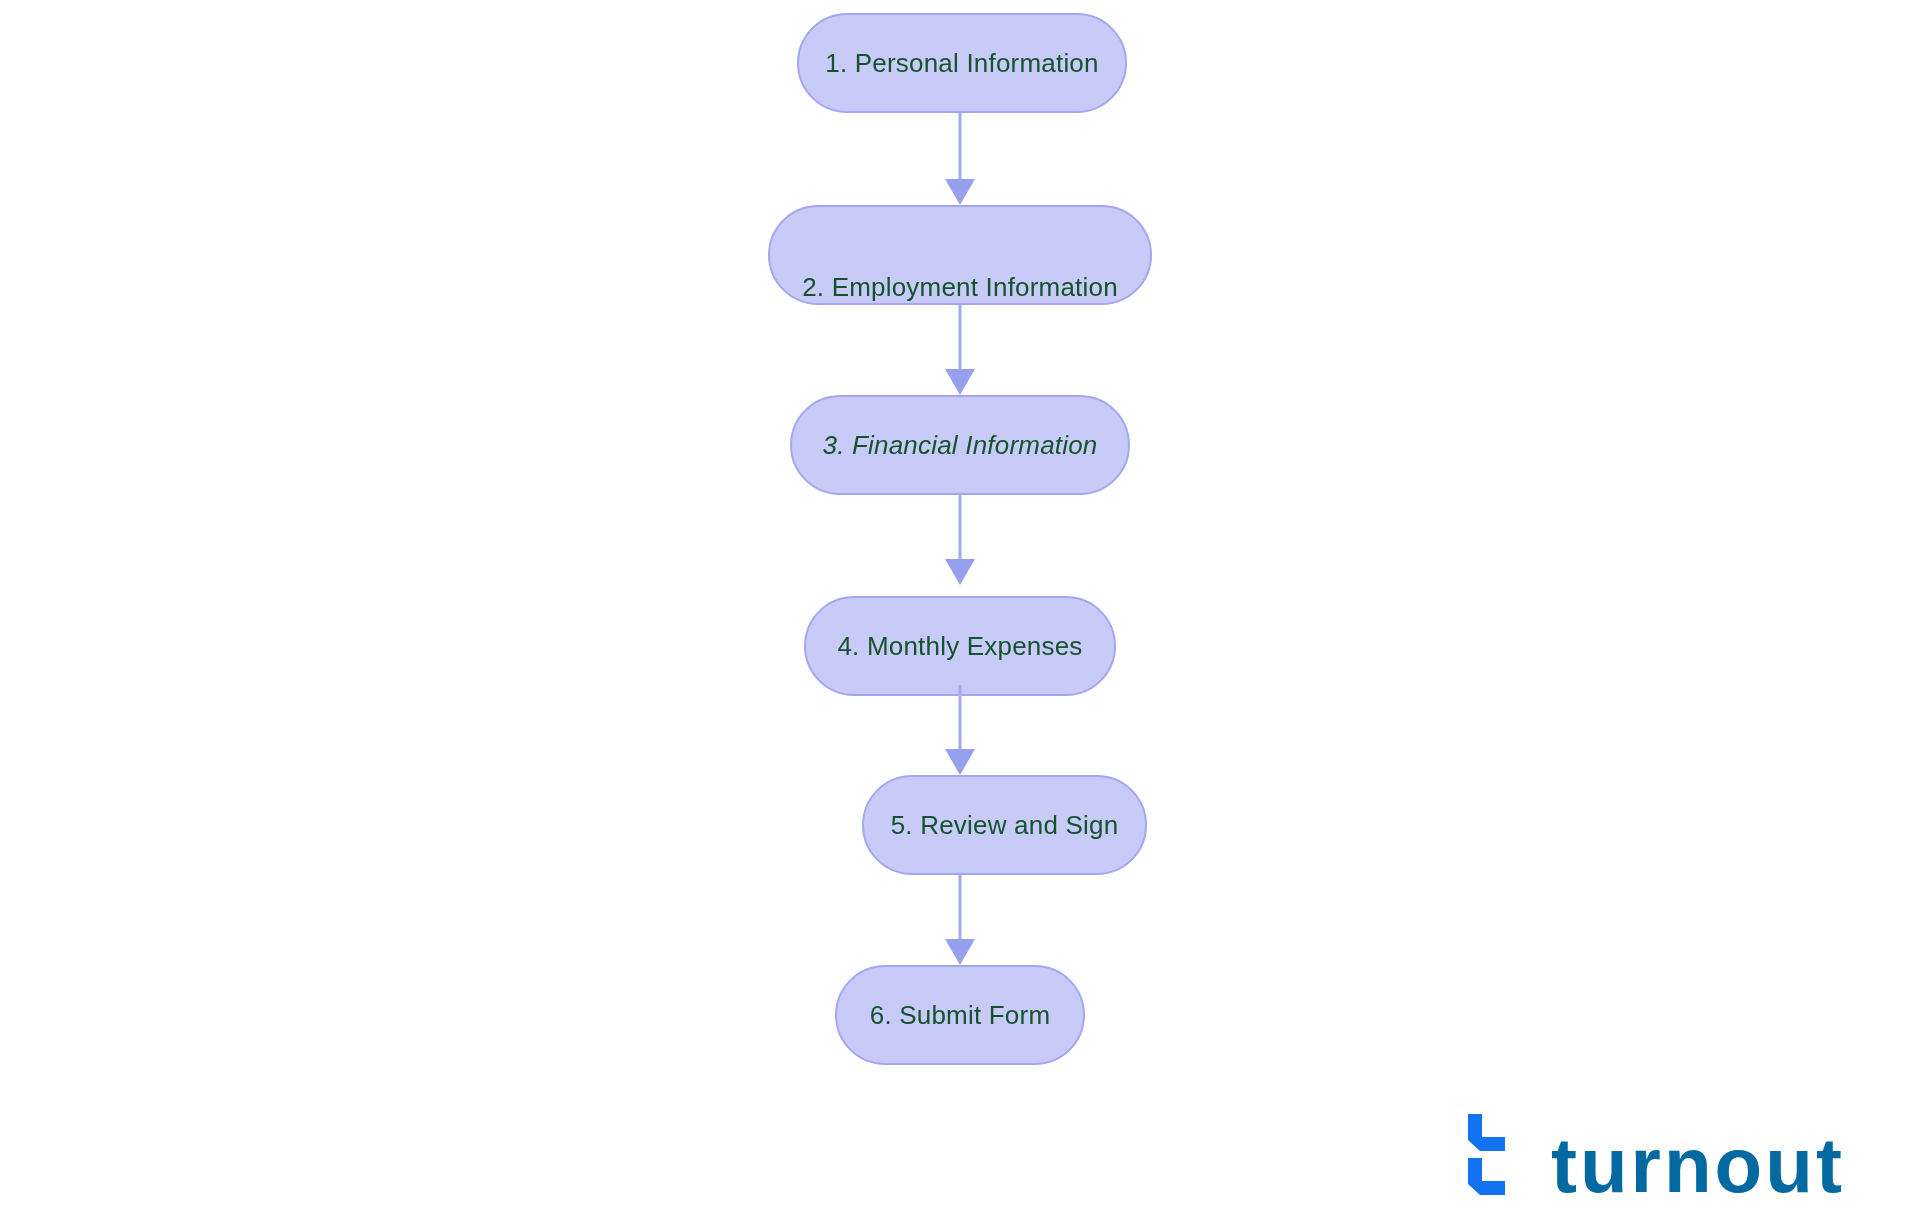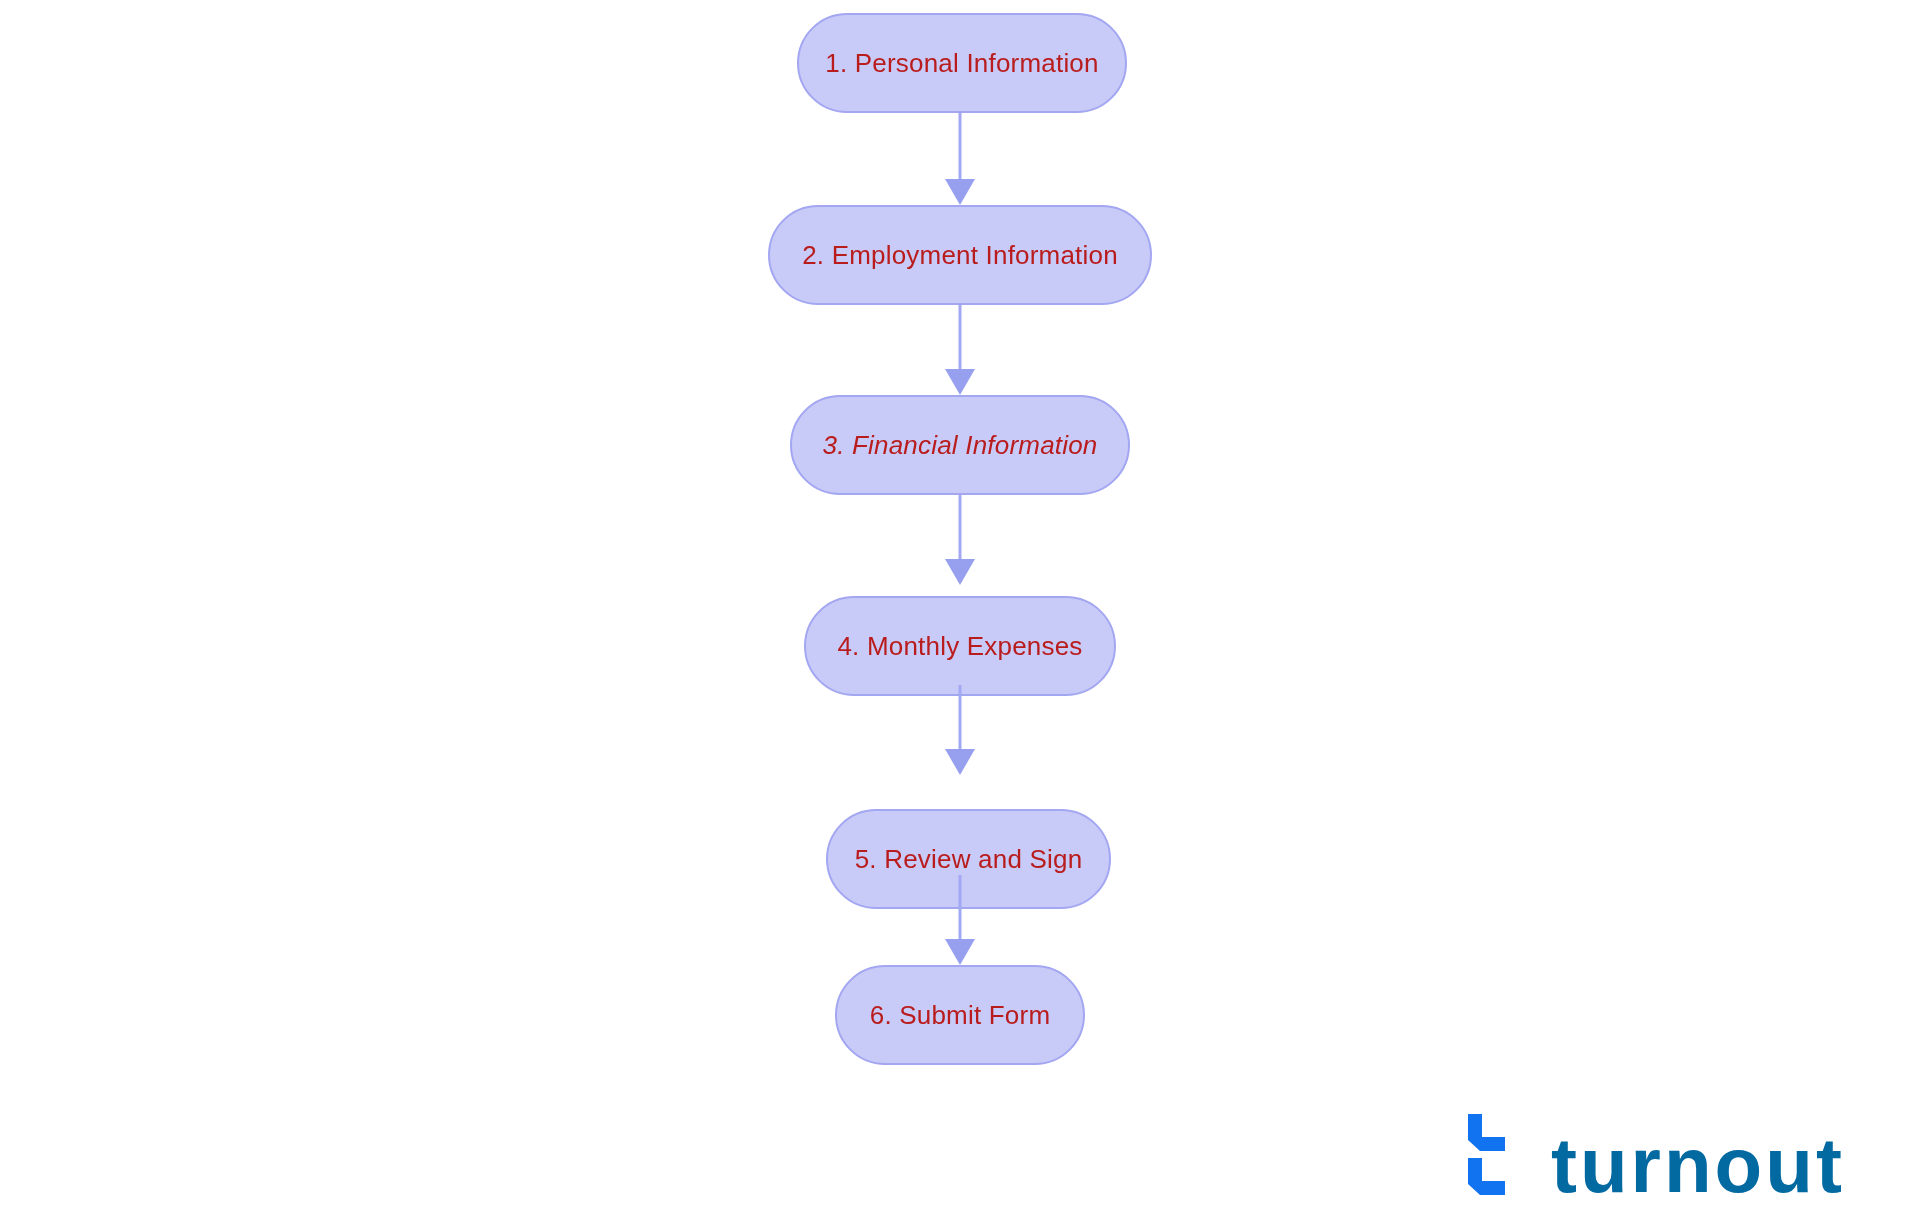--- a/index.html
+++ b/index.html
@@ -15,30 +15,30 @@
   
   .node {
     position: absolute;
     height: 100px;
     background: #c8caf7;
     border: 2px solid #a3a7f2;
     border-radius: 52px;
     display: flex;
     align-items: center;
     justify-content: center;
-    color: #b91c1c;
+    color: #14532d;
     font-size: 26px;
     letter-spacing: 0.2px;
     white-space: nowrap;
   }
   .n1 { left: 797px; top: 13px;  width: 330px; }
-  .n2 { left: 768px; top: 205px; width: 384px; }
+  .n2 { left: 768px; top: 205px; width: 384px; align-items: flex-end; }
   .n3 { left: 790px; top: 395px; width: 340px; font-style: italic; }
   .n4 { left: 804px; top: 585px; width: 312px; margin-top: 11px; }
-  .n5 { left: 826px; top: 775px; width: 285px; margin-top: 34px; }
+  .n5 { left: 862px; top: 775px; width: 285px; }
   .n6 { left: 835px; top: 965px; width: 250px; }
 
   
   .connector { position: absolute; left: 943px; width: 34px; display: block; }
   .c1 { top: 113px; height: 92px; }
   .c2 { top: 305px; height: 90px; }
   .c3 { top: 495px; height: 90px; }
   .c4 { top: 685px; height: 90px; }
   .c5 { top: 875px; height: 90px; }
 

